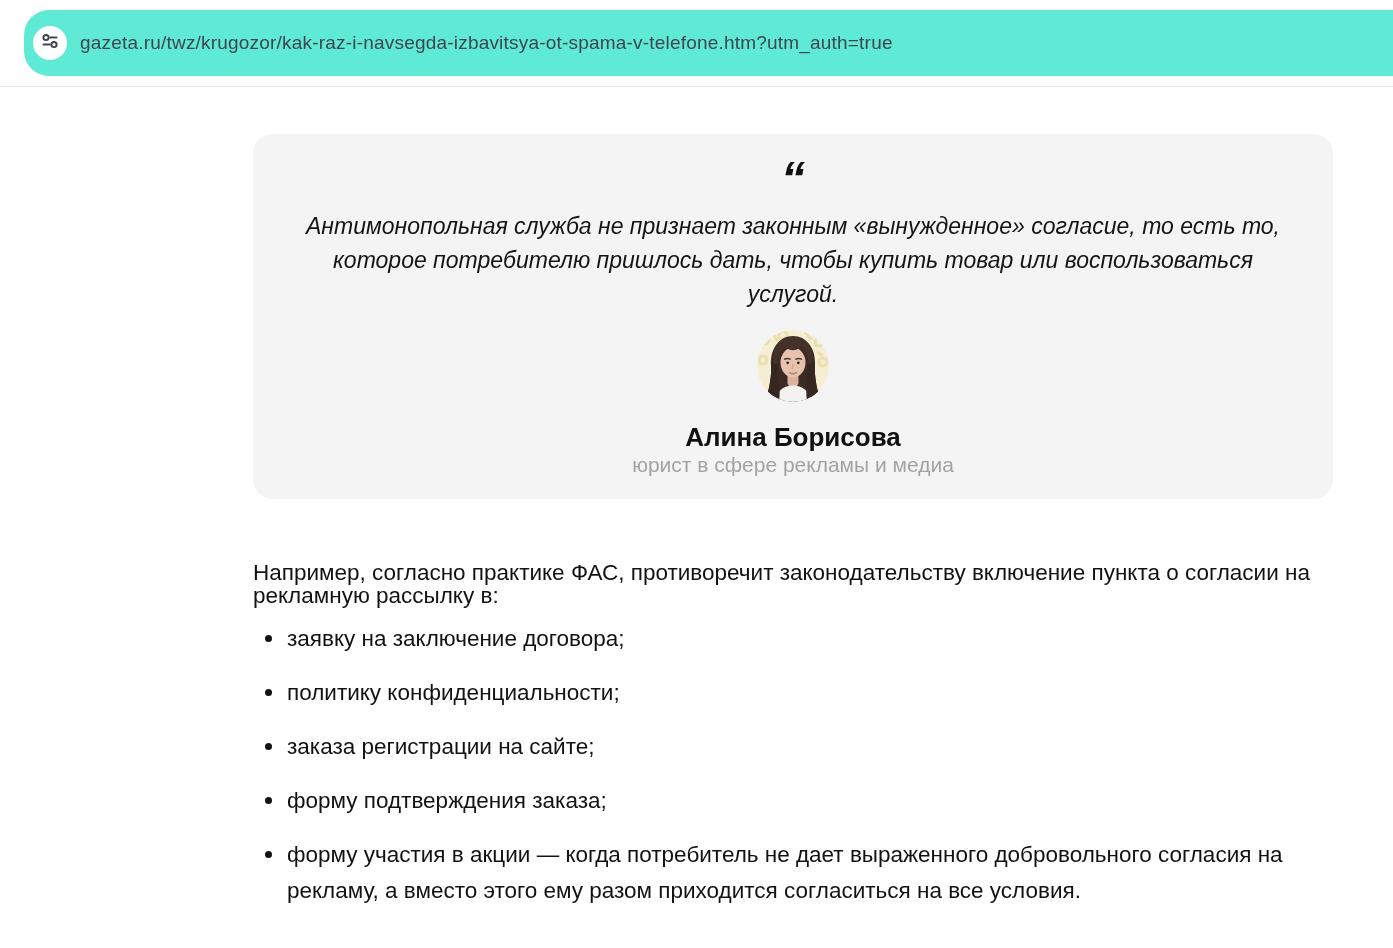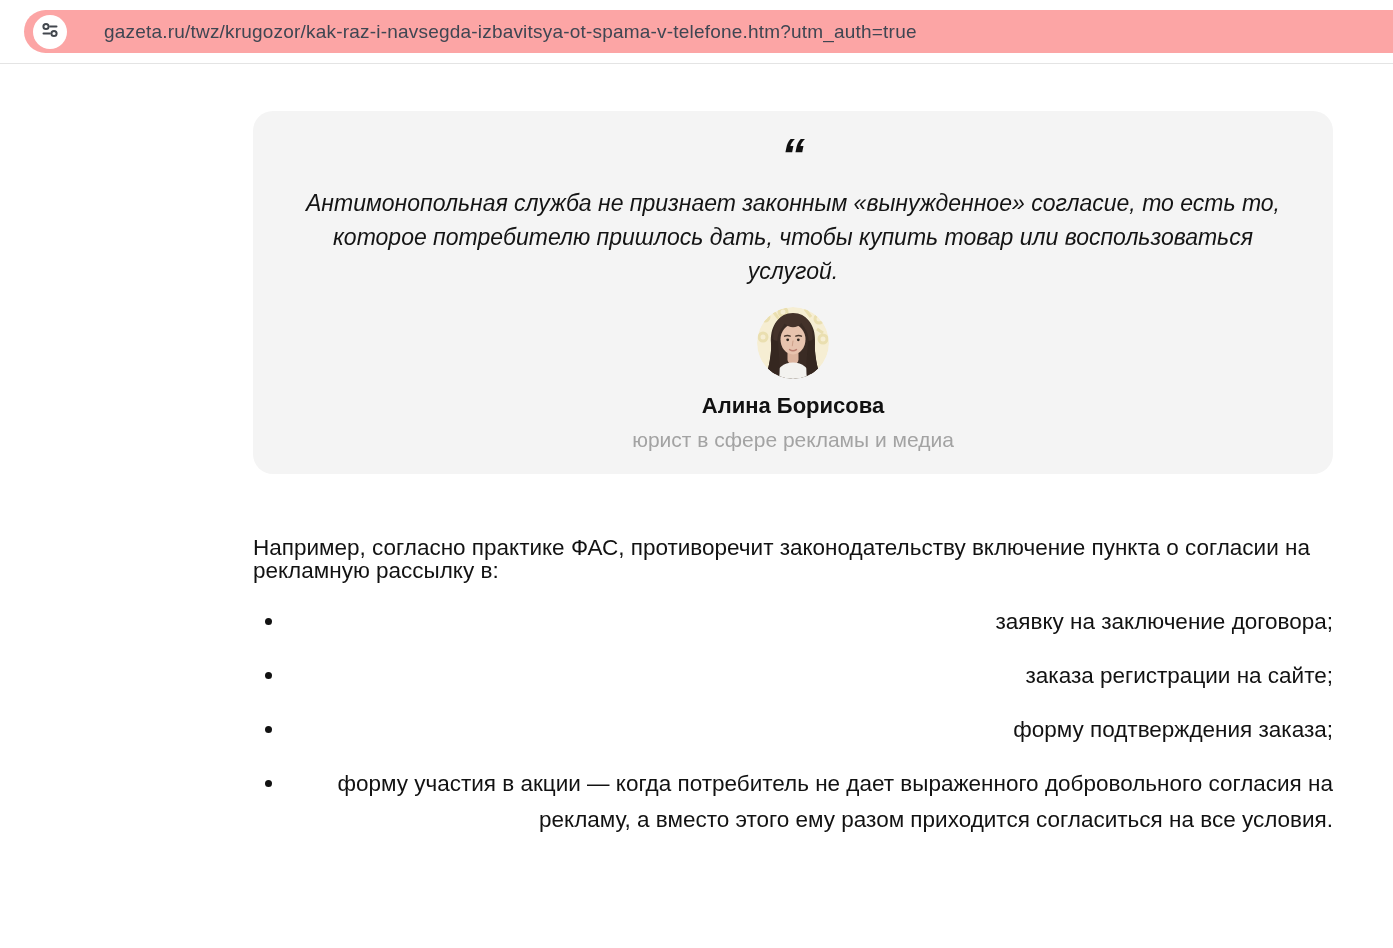--- a/index.html
+++ b/index.html
@@ -9,27 +9,26 @@
     font-family: "Liberation Sans", sans-serif;
     overflow: hidden;
   }
 
   
   .topbar {
     padding-top: 10px;
     padding-left: 24px;
   }
   .omnibox {
-    height: 43px;
-    background: #fca5a5;
+    height: 66px;
+    background: #5eead4;
     border-radius: 25px 0 0 25px;
     display: flex;
     align-items: center;
     cursor: text;
-    gap: 24px;
   }
   .site-circle {
     width: 34px; height: 34px;
     min-width: 34px;
     background: #ffffff;
     border-radius: 50%;
     margin-left: 9px;
     display: flex; align-items: center; justify-content: center;
     cursor: pointer;
   }
@@ -76,44 +75,42 @@
     margin: 5px auto 4px;
   }
   .avatar {
     width: 72px; height: 72px;
     border-radius: 50%;
     overflow: hidden;
     margin: 19px auto 0;
   }
   .avatar svg { display: block; }
   .author-name {
-    margin-top: 14px;
-    font-size: 22px;
+    margin-top: 20px;
+    font-size: 26px;
     font-weight: 700;
     color: #111111;
   }
   .author-role {
-    margin-top: 9px;
     font-size: 21px;
     color: #a3a3a3;
   }
 
   
   .body-par {
     margin-top: 62px;
     font-size: 22.5px;
     line-height: 23px;
     color: #121212;
     max-width: 1080px;
   }
   .bullet-list {
     list-style: none;
-    margin-top: 22px;
+    margin-top: 14px;
     padding-left: 12px;
-    text-align: right;
   }
   .bullet-list li {
     position: relative;
     padding-left: 22px;
     font-size: 22.5px;
     line-height: 36px;
     color: #121212;
     margin-bottom: 18px;
     max-width: 1075px;
   }
@@ -196,18 +193,19 @@
       </svg>
     </div>
     <div class="author-name">Алина Борисова</div>
     <div class="author-role">юрист в сфере рекламы и медиа</div>
   </div>
 
   <p class="body-par">Например, согласно практике ФАС, противоречит законодательству включение пункта о согласии на рекламную рассылку в:</p>
 
   <ul class="bullet-list">
     <li>заявку на заключение договора;</li>
+    <li>политику конфиденциальности;</li>
     <li>заказа регистрации на сайте;</li>
     <li>форму подтверждения заказа;</li>
     <li>форму участия в акции — когда потребитель не дает выраженного добровольного согласия на рекламу, а вместо этого ему разом приходится согласиться на все условия.</li>
   </ul>
 
 </div>
 
 </body></html>

